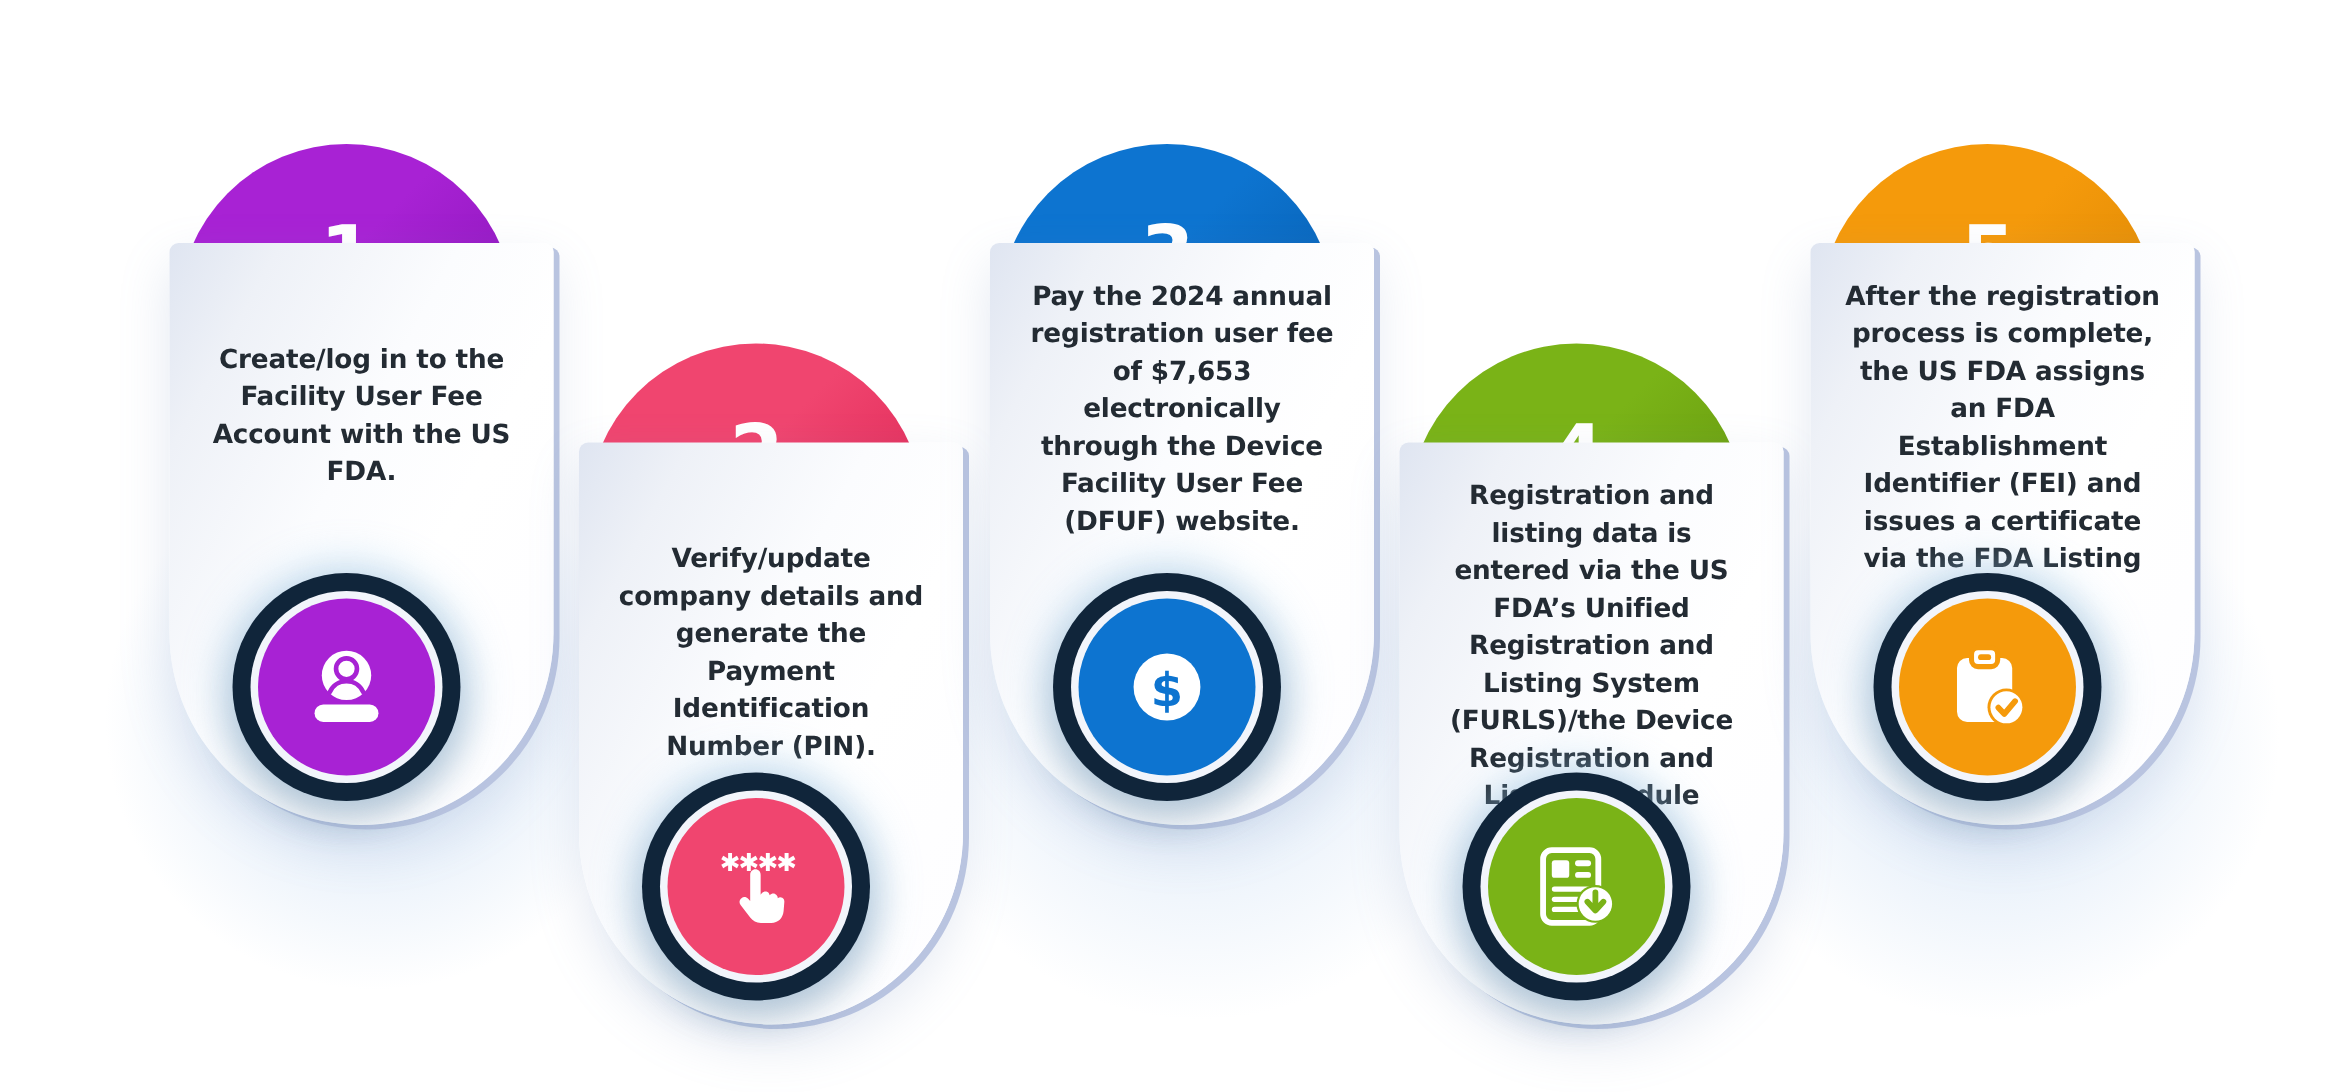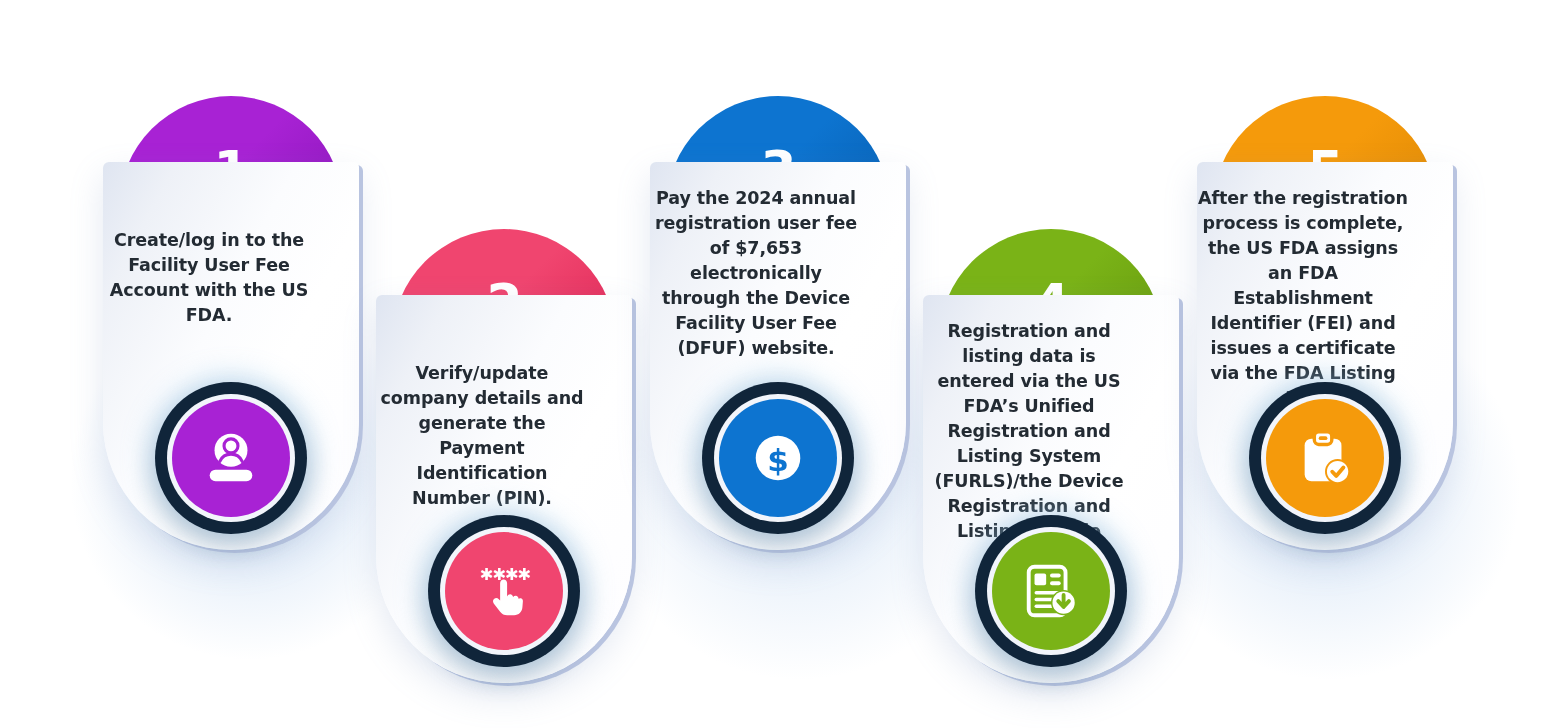--- a/index.html
+++ b/index.html
@@ -28,27 +28,28 @@
   }
   .arch .num{
     font-size:52px;font-weight:bold;color:#ffffff;line-height:1;
     letter-spacing:-1px;
     padding-bottom:12px;
     font-family:"DejaVu Sans", sans-serif;
   }
 
   
   .card{
-    position:absolute;top:66px;left:0;
+    position:absolute;top:66px;left:10px;
     width:256px;height:388px;
     border-radius:6px 6px 128px 128px;
     background:linear-gradient(118deg,#dfe5f1 0%,#eef1f7 16%,#fbfcfe 42%,#ffffff 62%,#fdfdff 100%);
     box-shadow:4px 3px 0 0 #b9c4e0, 0 14px 34px rgba(120,145,190,.20);
     z-index:2;
     display:flex;
+    justify-content:center;
     overflow:hidden;
   }
   .card .body-text{
     width:212px;
     margin-top:24px;
     text-align:center;
     font-size:17.5px;
     line-height:25px;
     color:#232b33;
     font-weight:bold;

